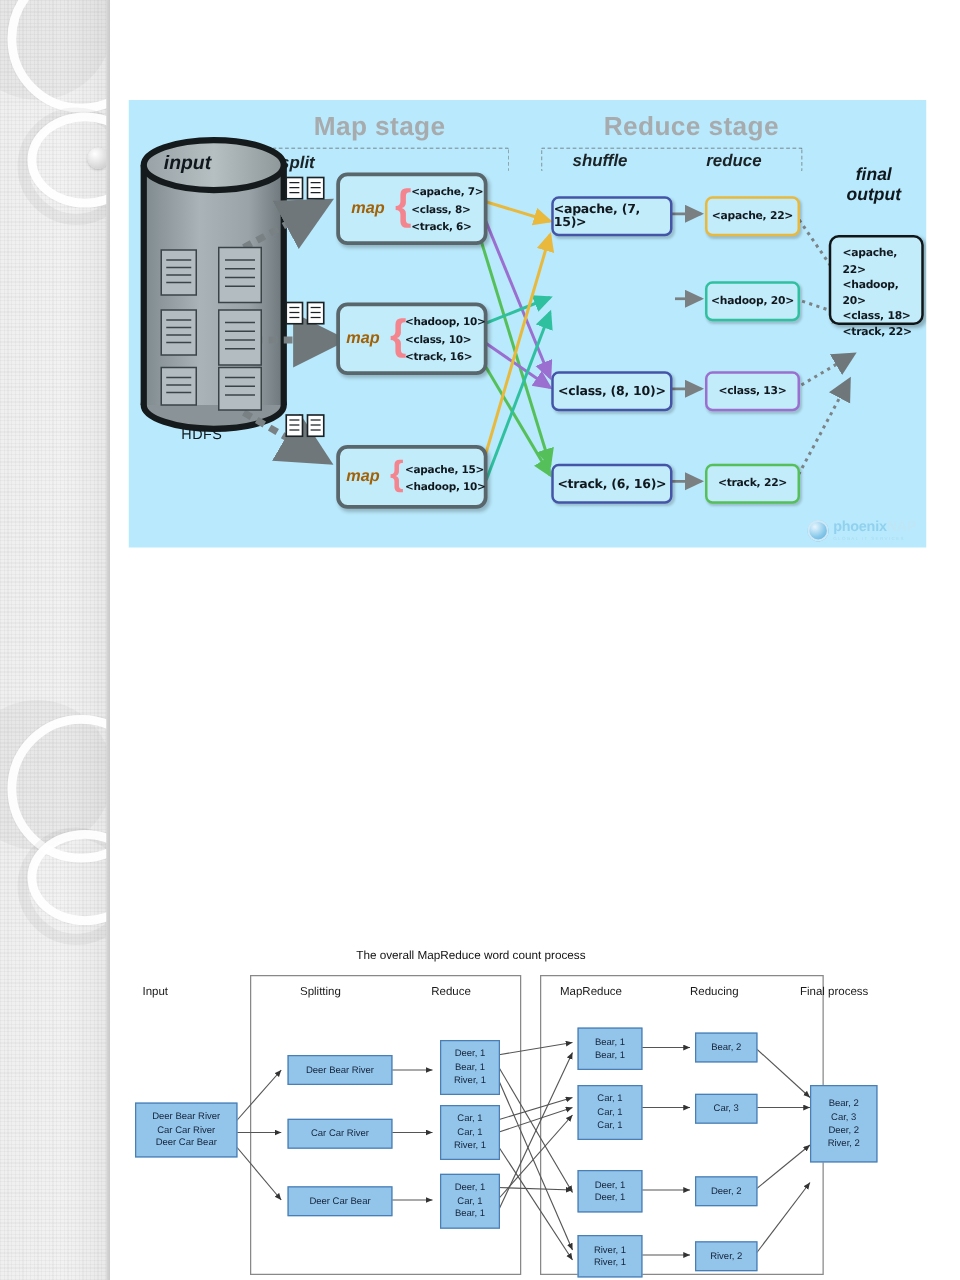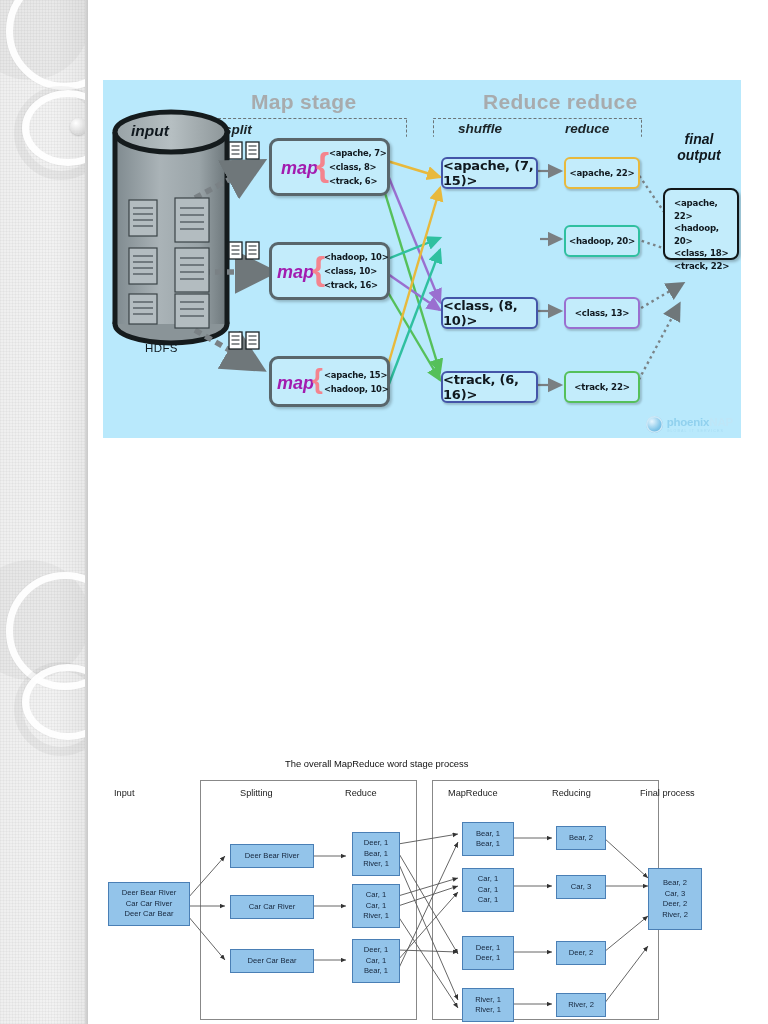--- a/index.html
+++ b/index.html
@@ -29,27 +29,27 @@
   #fig1{
     position:absolute;left:103px;top:80px;width:638px;height:358px;
     background:#b9e9fc;overflow:hidden;
   }
   #fig1 .lbl{position:absolute;white-space:nowrap;}
   .stage-title{font-size:21px;font-weight:bold;color:#a8abad;letter-spacing:.3px;}
   .sub-title{font-size:13.5px;font-weight:bold;font-style:italic;color:#1b2326;}
   .dashbox{position:absolute;border:1.6px dashed #6b7477;border-radius:1px;}
   .mapbox{position:absolute;background:#c3ecfb;border:3px solid #59666b;border-radius:9px;
     box-shadow:2px 2px 3px rgba(0,0,0,.22);}
-  .mapword{position:absolute;font-size:18px;font-weight:bold;font-style:italic;color:#a21caf;}
+  .mapword{position:absolute;font-size:13px;font-weight:bold;font-style:italic;color:#a16207;}
   .kv{position:absolute;font-size:8.4px;font-weight:bold;color:#10181e;white-space:nowrap;
       font-family:"DejaVu Sans",sans-serif;letter-spacing:-.2px;}
   .brace{position:absolute;color:#f4848e;font-weight:bold;line-height:1;}
   .sbox{position:absolute;background:#c3ecfb;border:2px solid #4455a8;border-radius:6px;
     display:flex;align-items:center;justify-content:center;
-    font-size:13px;font-weight:bold;color:#10181e;font-family:"DejaVu Sans",sans-serif;
+    font-size:10px;font-weight:bold;color:#10181e;font-family:"DejaVu Sans",sans-serif;
     box-shadow:1.5px 1.5px 2px rgba(0,0,0,.18);letter-spacing:-.2px;}
   .rbox{position:absolute;background:#c3ecfb;border:2px solid #999;border-radius:6px;
     display:flex;align-items:center;justify-content:center;
     font-size:8.6px;font-weight:bold;color:#10181e;font-family:"DejaVu Sans",sans-serif;
     box-shadow:1.5px 1.5px 2px rgba(0,0,0,.18);letter-spacing:-.2px;}
   .finalbox{position:absolute;background:#c3ecfb;border:2.6px solid #101618;border-radius:8px;
     box-shadow:2px 2px 3px rgba(0,0,0,.25);padding:7px 0 0 9px;box-sizing:border-box;}
   .finalline{font-size:8.6px;font-weight:bold;color:#10181e;font-family:"DejaVu Sans",sans-serif;
     line-height:12.6px;letter-spacing:-.2px;}
   #hdfs{position:absolute;font-size:11.5px;font-weight:normal;color:#101a1f;letter-spacing:.4px;}
@@ -85,21 +85,21 @@
   <div class="deco blob" style="left:-30px;top:560px;width:120px;height:120px;"></div>
   <div class="deco ring" style="left:6px;top:572px;width:104px;height:104px;"></div>
   <div class="deco ring2" style="left:14px;top:662px;width:76px;height:76px;"></div>
   <div class="deco ring" style="left:22px;top:664px;width:78px;height:62px;"></div>
   <div class="edge"></div>
 </div>
 
 <div id="fig1">
 
   <div class="lbl stage-title" style="left:148px;top:10px;">Map stage</div>
-  <div class="lbl stage-title" style="left:380px;top:10px;">Reduce reduce</div>
+  <div class="lbl stage-title" style="left:380px;top:10px;">Reduce stage</div>
 
   <div class="dashbox" style="left:115px;top:38px;width:187px;height:18px;border-bottom:none;"></div>
   <div class="dashbox" style="left:330px;top:38px;width:207px;height:18px;border-bottom:none;"></div>
 
   <div class="lbl sub-title" style="left:121px;top:42px;">split</div>
   <div class="lbl sub-title" style="left:355px;top:41px;">shuffle</div>
   <div class="lbl sub-title" style="left:462px;top:41px;">reduce</div>
 
   <svg width="638" height="358">
     <defs>
@@ -283,21 +283,21 @@
   <div id="logo">
     <div class="glyph"></div>
     <div>
       <div class="txt"><span>phoenix</span><span class="nap">NAP</span></div>
       <div class="tag">GLOBAL IT SERVICES</div>
     </div>
   </div>
 </div>
 
 <div id="fig2">
-  <div class="caption" style="left:185px;top:2px;">The overall MapReduce word stage process</div>
+  <div class="caption" style="left:185px;top:2px;">The overall MapReduce word count process</div>
 
   <div class="group" style="left:100px;top:24px;width:215px;height:238px;"></div>
   <div class="group" style="left:332px;top:24px;width:225px;height:238px;"></div>
 
   <div class="t" style="left:14px;top:32px;">Input</div>
   <div class="t" style="left:140px;top:32px;">Splitting</div>
   <div class="t" style="left:245px;top:32px;">Reduce</div>
   <div class="t" style="left:348px;top:32px;">MapReduce</div>
   <div class="t" style="left:452px;top:32px;">Reducing</div>
   <div class="t" style="left:540px;top:32px;">Final process</div>

